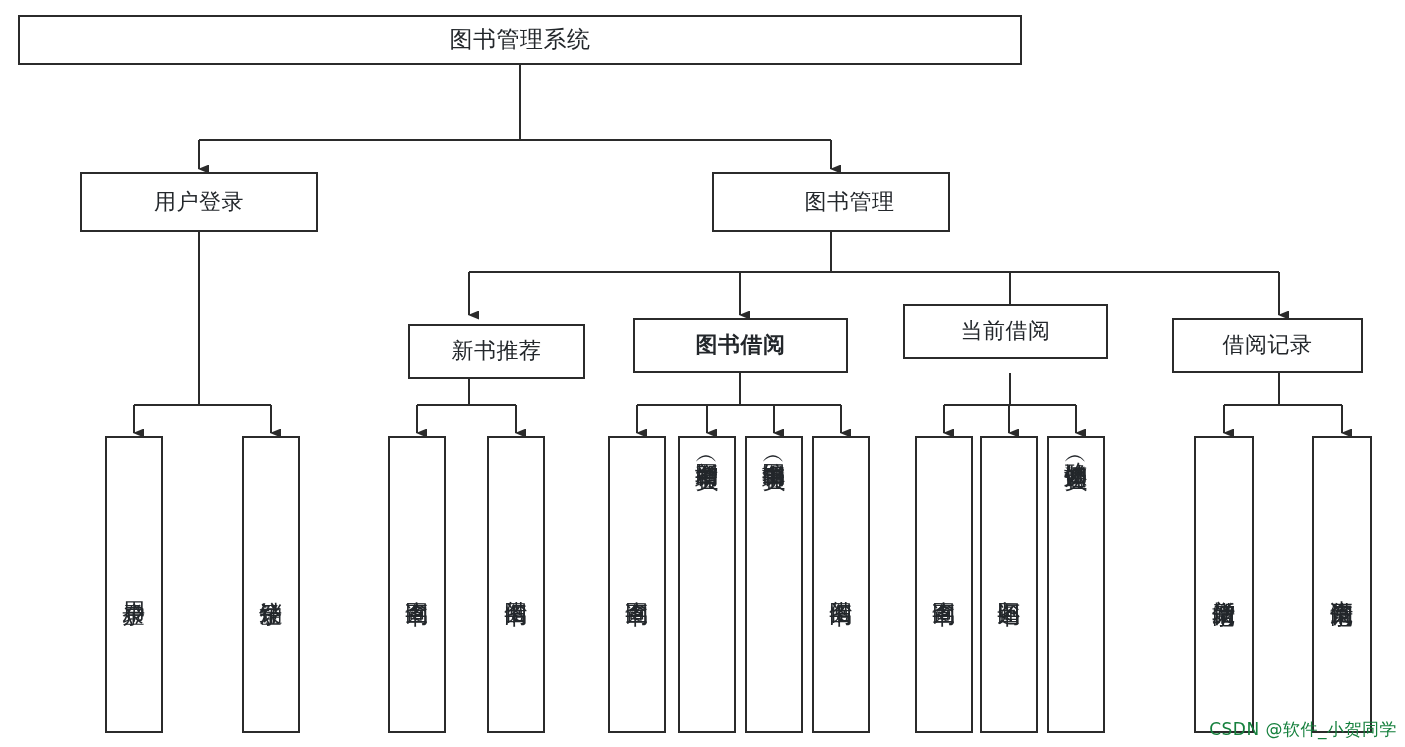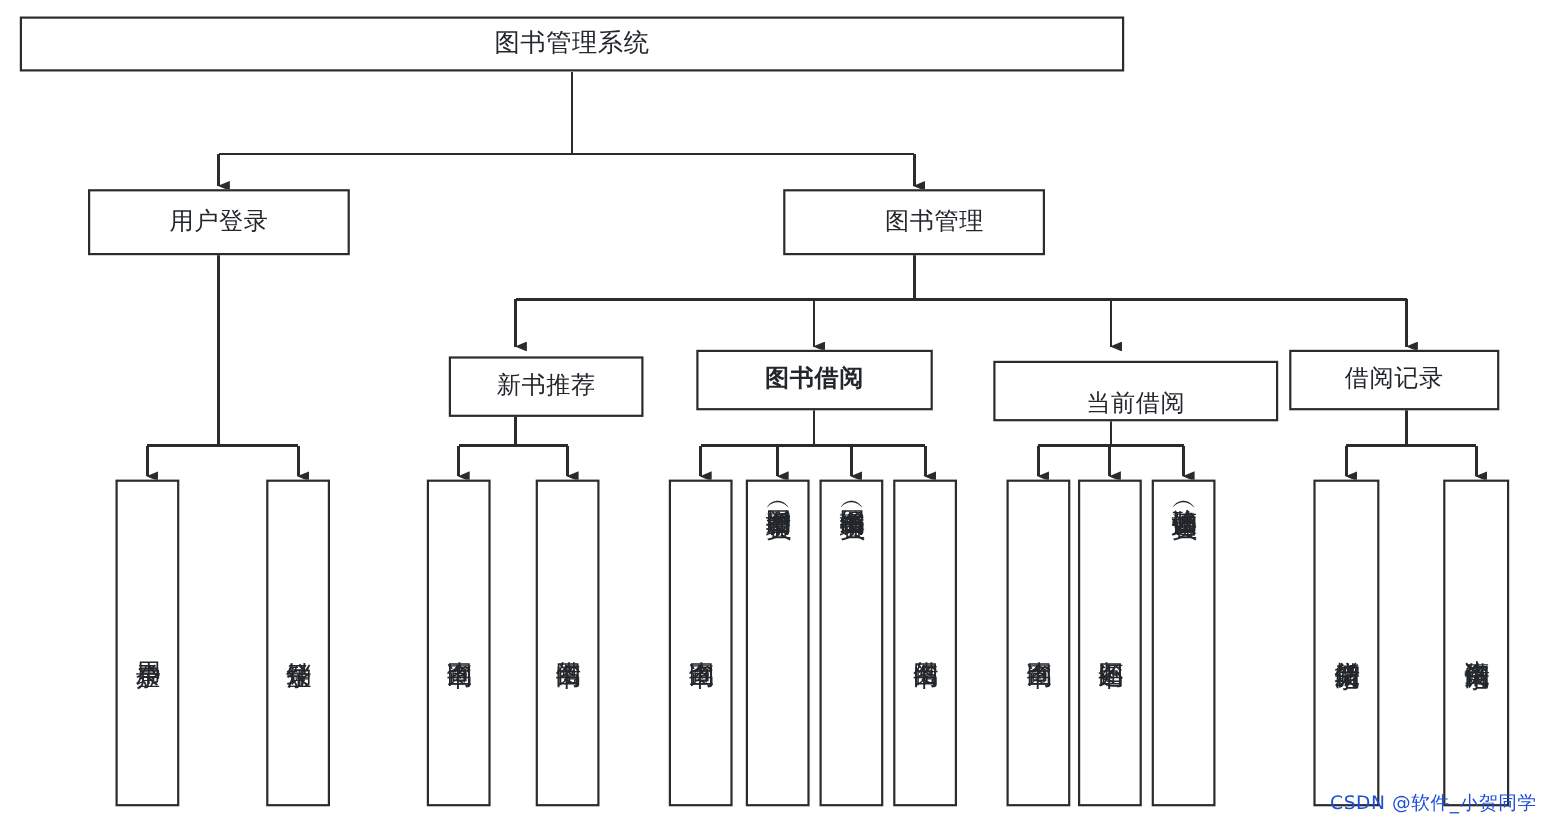--- a/index.html
+++ b/index.html
@@ -50,21 +50,21 @@
     text-orientation:upright;
     white-space:nowrap;
     text-align:center;
   }
   .leaf-box.top .leaf-label{padding-top:6px;}
 
   #watermark{
     position:absolute;
     right:8px;bottom:6px;
     font-size:17px;
-    color:#1d4ed8;
+    color:#15803d;
     letter-spacing:0.5px;
     white-space:nowrap;
     pointer-events:none;
   }
 </style>
 </head>
 <body>
 
 <div id="diagram-root">
   <svg id="tree" viewBox="0 0 1405 747" xmlns="http://www.w3.org/2000/svg">
@@ -118,21 +118,21 @@
       </div>
       <div class="node-box" style="left: 712px; top: 172px; width: 238px; height: 60px; padding-left: 37px;">
         <span class="node-label">图书管理</span>
       </div>
       <div class="node-box" style="left: 361px; top: 324px; width: 177px; height: 55px; margin-left: 47px;">
         <span class="node-label">新书推荐</span>
       </div>
       <div class="node-box" style="left: 633px; top: 318px; width: 215px; height: 55px; font-weight: bold;">
         <span class="node-label">图书借阅</span>
       </div>
-      <div class="node-box" style="left: 903px; top: 328px; width: 259px; height: 55px; align-items: flex-end;">
+      <div class="node-box" style="left: 903px; top: 304px; width: 205px; height: 55px;">
         <span class="node-label">当前借阅</span>
       </div>
       <div class="node-box" style="left: 1172px; top: 318px; width: 191px; height: 55px;">
         <span class="node-label">借阅记录</span>
       </div>
       <div class="leaf-box center" style="left: 105px; top: 436px; width: 58px; height: 297px;">
         <span class="leaf-label">用户登录</span>
       </div>
       <div class="leaf-box center" style="left: 242px; top: 436px; width: 58px; height: 297px;">
         <span class="leaf-label">注销登录</span>

